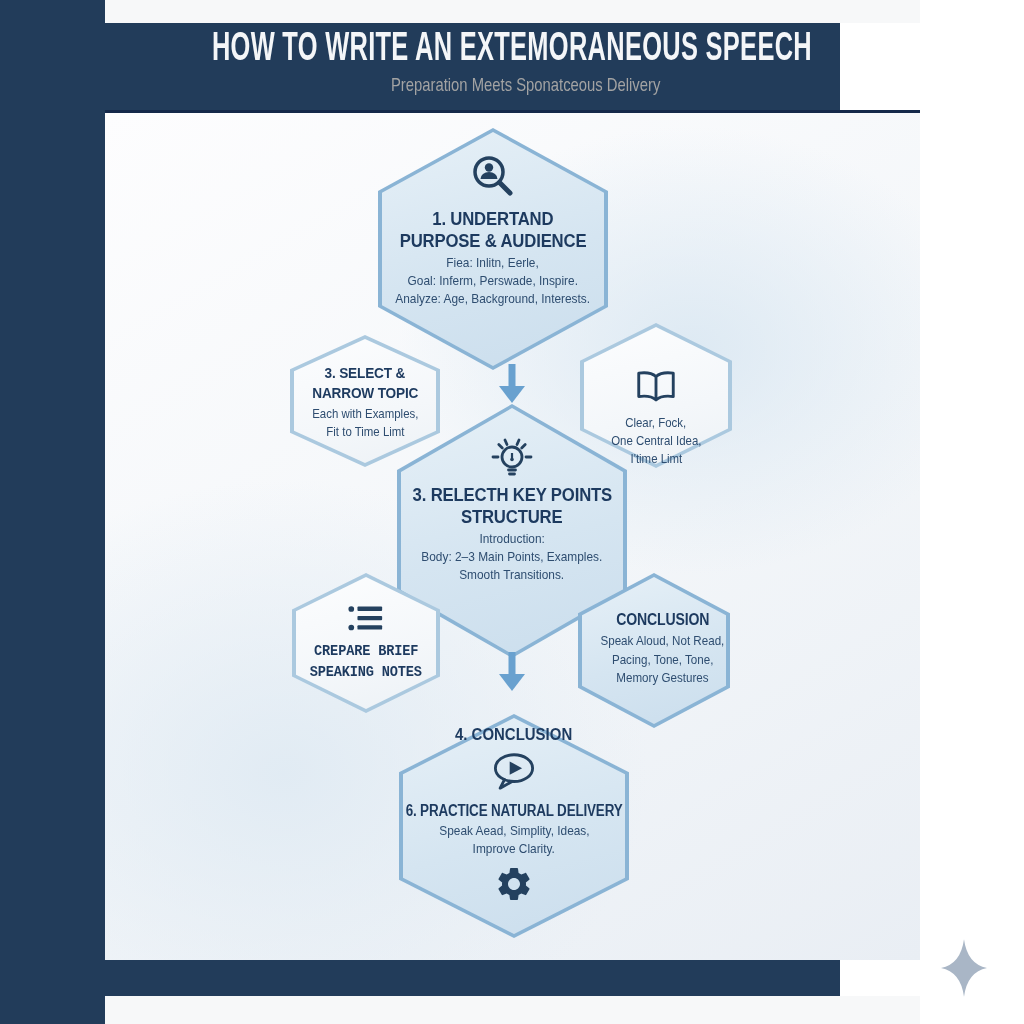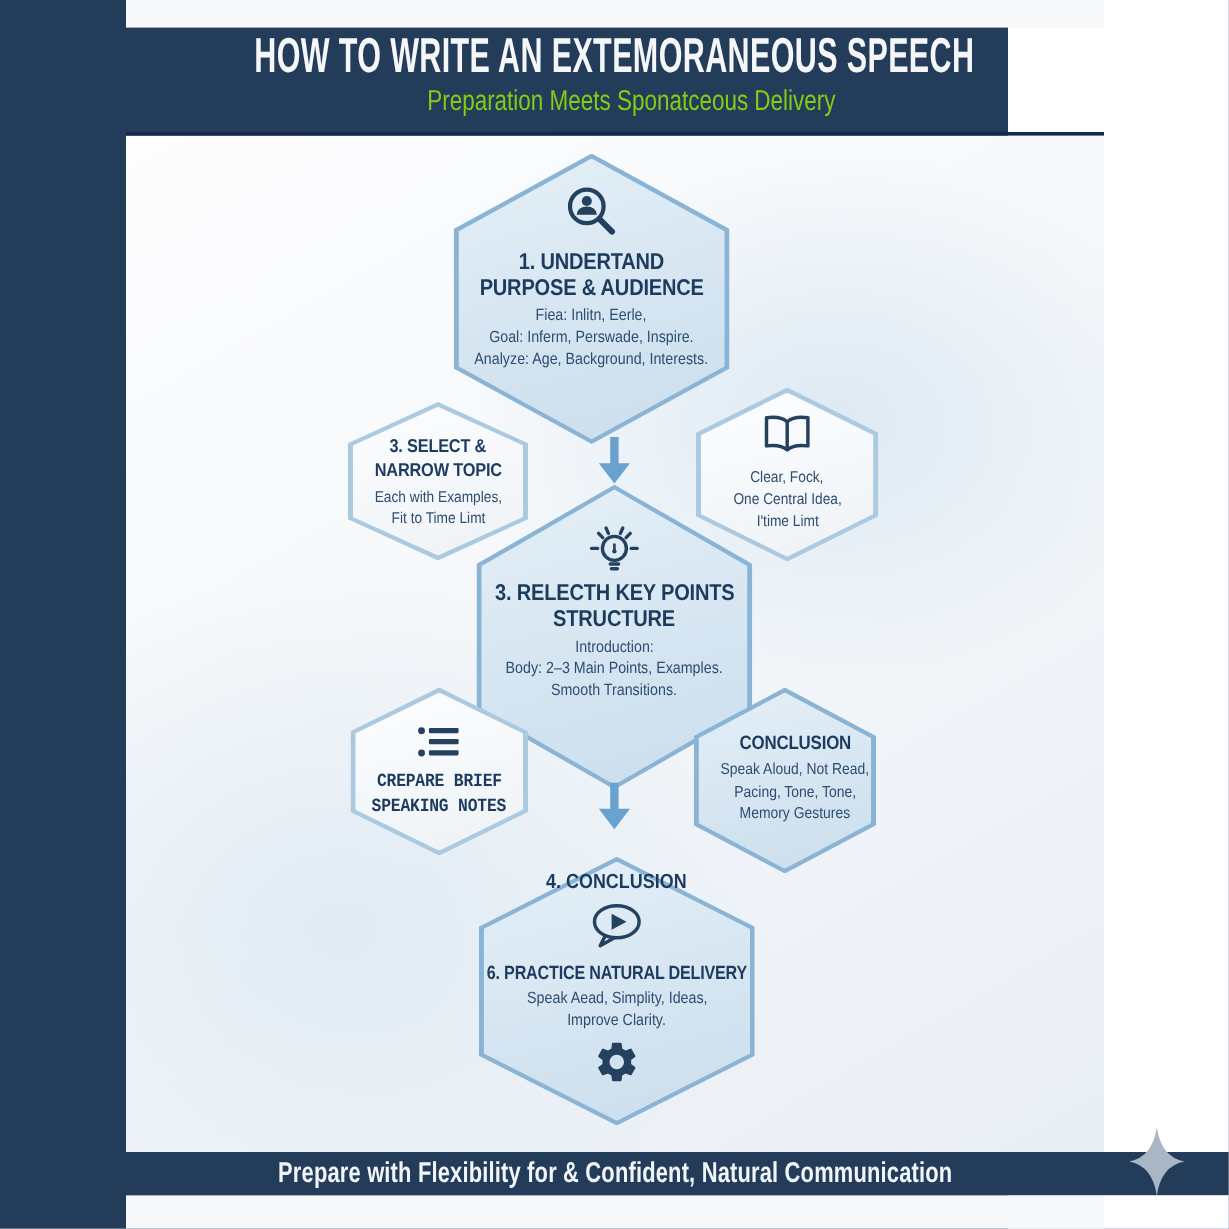--- a/index.html
+++ b/index.html
@@ -7,21 +7,21 @@
   .canvas{position:relative;width:840px;height:1024px;background:var(--navy,#223c5a);}
 
   
   .top-strip{position:absolute;left:105px;top:0;width:815px;height:23px;background:#f7f8f9;}
   .bottom-strip{position:absolute;left:105px;top:996px;width:815px;height:28px;background:#f7f8f9;}
 
   
   .header{position:absolute;left:0;top:24px;width:1024px;text-align:center;color:#f4f6f8;}
   .header h1{margin:0;font-size:41px;font-weight:700;line-height:44px;white-space:nowrap;}
   .header h1 .tline{display:inline-block;transform:scaleX(0.62);transform-origin:50% 50%;letter-spacing:0.5px;}
-  .subtitle{margin-top:2px;font-size:24px;line-height:30px;white-space:nowrap;color:#84cc16;padding-left:28px;}
+  .subtitle{margin-top:2px;font-size:19px;line-height:30px;white-space:nowrap;color:#a3a3a3;padding-left:28px;}
   .subtitle .tline{display:inline-block;transform:scaleX(0.78);transform-origin:50% 50%;}
 
   
   .panel{position:absolute;left:105px;top:110px;width:815px;height:850px;
     border-top:3px solid #15294a;box-sizing:border-box;
     background:
       radial-gradient(ellipse 420px 320px at 72% 28%, rgba(217,231,242,.85) 0%, rgba(217,231,242,0) 70%),
       radial-gradient(ellipse 520px 420px at 22% 78%, rgba(223,234,243,.9) 0%, rgba(223,234,243,0) 70%),
       linear-gradient(150deg,#fdfdfe 0%,#f3f6f9 55%,#e9eef4 100%);}
 
@@ -45,21 +45,21 @@
   .hex-step1 .content{padding-top:24px;}
   .hex-step1 .hx-title{font-size:19px;line-height:22px;margin-top:4px;}
   .hex-step1 .hx-body{font-size:13.5px;line-height:18px;margin-top:2px;}
 
   .hex-select{left:290px;top:335px;width:150px;height:132px;}
   .hex-select .content{padding-top:28px;}
   .hex-select .hx-title{font-size:15.5px;line-height:20px;}
   .hex-select .hx-body{font-size:13px;line-height:17.5px;margin-top:2px;}
 
   .hex-thesis{left:580px;top:323px;width:152px;height:145px;}
-  .hex-thesis .content{padding-top:20px;}
+  .hex-thesis .content{padding-top:20px;justify-content:flex-end;}
   .hex-thesis .hx-body{font-size:13px;line-height:18px;margin-top:8px;}
 
   .hex-structure{left:397px;top:404px;width:230px;height:254px;}
   .hex-structure .content{padding-top:32px;}
   .hex-structure .hx-title{font-size:19px;line-height:22px;margin-top:4px;}
   .hex-structure .hx-body{font-size:13.5px;line-height:18px;margin-top:2px;}
 
   .hex-notes{left:292px;top:573px;width:148px;height:140px;}
   .hex-notes .content{padding-top:30px;font-family:Liberation Mono, monospace;}
   .hex-notes .hx-title{font-size:15.5px;line-height:20.5px;margin-top:8px;}
@@ -229,23 +229,20 @@
 
   <svg class="arrow arrow-1" width="30" height="40" viewBox="0 0 30 40">
     <rect x="11.5" y="0" width="7" height="24" fill="var(--arrow,#69a1cf)"></rect>
     <polygon points="2,22 28,22 15,39" fill="var(--arrow,#69a1cf)"></polygon>
   </svg>
   <svg class="arrow arrow-2" width="30" height="40" viewBox="0 0 30 40">
     <rect x="11.5" y="0" width="7" height="24" fill="var(--arrow,#69a1cf)"></rect>
     <polygon points="2,22 28,22 15,39" fill="var(--arrow,#69a1cf)"></polygon>
   </svg>
 
-  <div class="band">
-    <span class="tline">Prepare with Flexibility for &amp; Confident, Natural Communication</span>
-  </div>
 
   <div class="bottom-strip"></div>
 
   <svg class="sparkle" width="46" height="58" viewBox="0 0 48 60">
     <path d="M24 0 Q27.5 26 48 30 Q27.5 34 24 60 Q20.5 34 0 30 Q20.5 26 24 0 Z" fill="var(--sparkle,#a9b6c6)"></path>
   </svg>
 
 </div>
 
 </body></html>

